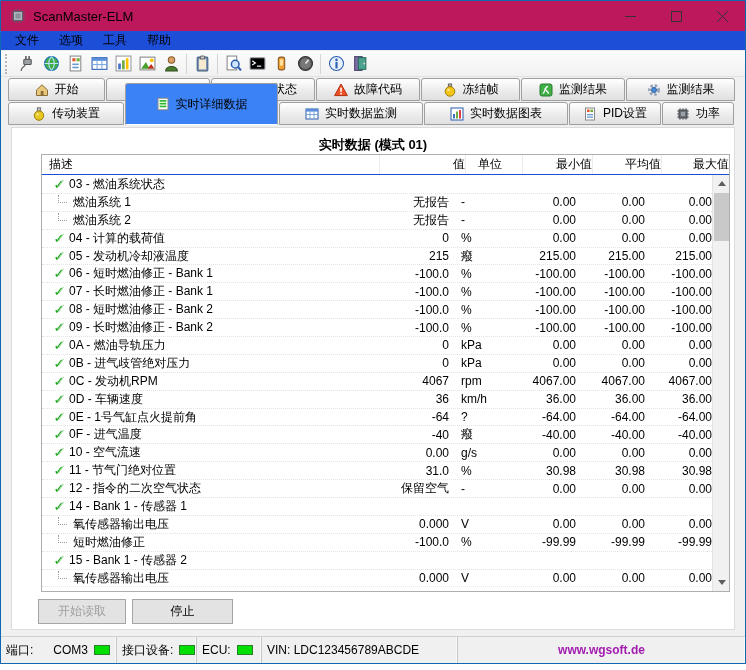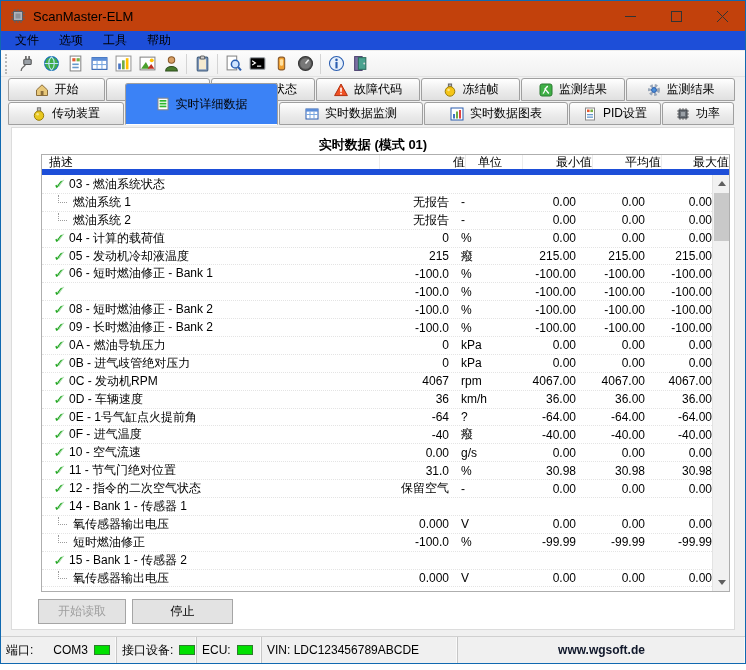--- a/index.html
+++ b/index.html
@@ -2,21 +2,21 @@
 <html><head>
 <meta charset="utf-8">
 <style>
   * { margin:0; padding:0; box-sizing:border-box; }
   html,body { width:746px; height:670px; background:#ffffff; overflow:hidden;
     font-family:"Liberation Sans","DejaVu Sans",sans-serif; font-size:12px; color:#000; }
   .window { position:absolute; top:0; left:0; width:746px; height:664px;
     border:1px solid #1069b0; background:#f0f0f0; }
 
   
-  .titlebar { position:absolute; top:0; left:0; right:0; height:30px; background:#c2410c;
+  .titlebar { position:absolute; top:0; left:0; right:0; height:30px; background:#be185d;
     display:flex; align-items:center; padding-left:9px; }
   .titlebar .app-title { font-size:13px; margin-left:7px; flex:1; }
   .wbtns { display:flex; height:30px; }
   .wbtn { width:46px; height:30px; display:flex; align-items:center; justify-content:center; }
   .wbtn svg { display:block; }
 
   
   .menubar { position:absolute; top:30px; left:0; right:0; height:20px; background:#1d4ed8;
     display:flex; align-items:center; padding-left:4px; border-bottom:1px solid #ededed; }
   .menu-item { padding:2px 10px; }
@@ -40,21 +40,21 @@
 
   
   .page { position:absolute; top:126px; left:10px; width:724px; height:503px;
     background:#fff; border:1px solid #dcdcdc; z-index:1; }
   .page-title { position:absolute; top:8px; left:0; right:0; text-align:center;
     font-weight:bold; font-size:13px; }
 
   
   .lv { position:absolute; top:26px; left:29px; width:689px; height:438px;
     border:1px solid #aeaeae; background:#fff; }
-  .thead { display:flex; height:20px; align-items:flex-start; border-bottom:6px solid #1d4ed8; }
+  .thead { display:flex; height:20px; align-items:flex-start; border-bottom:1px solid #1d4ed8; }
   .hc { border-right:1px solid #ececec; height:100%; display:flex; align-items:center; }
   .hc:last-child { border-right:none; }
   .hc.right { justify-content:flex-end; }
   .c-desc { flex:1; display:flex; align-items:center; overflow:hidden; white-space:nowrap; padding-left:7px; }
   .c-val  { width:86px; text-align:right; justify-content:flex-end; }
   .c-unit { width:57px; padding-left:12px; }
   .c-min  { width:70px; text-align:right; justify-content:flex-end; }
   .c-avg  { width:69px; text-align:right; justify-content:flex-end; }
   .c-max  { width:67px; text-align:right; justify-content:flex-end; }
   .tbody { position:absolute; top:21px; left:0; right:17px; bottom:0; overflow:hidden; }
@@ -84,21 +84,21 @@
   .btn-stop  { left:120px; top:471px; width:101px; color:#000; }
 
   
   .statusbar { position:absolute; left:0; right:0; bottom:0; height:27px; background:#f0f0f0;
     border-top:1px solid #d0d0d0; display:flex; align-items:stretch; }
   .sseg { display:flex; align-items:center; border-right:1px solid #c6c6c6;
     box-shadow:inset -1px 0 0 #fafafa; padding:0 5px; gap:6px; white-space:nowrap; }
   .led { width:16px; height:10px; background:#00e000; border:1px solid #2d7d2d; flex:none; }
   .seg-port { width:116px; } .seg-if { width:80px; } .seg-ecu { width:65px; } .seg-vin { width:196px; }
   .seg-web { flex:1; justify-content:center; border-right:none; }
-  .weblink { color:#0f172a; font-weight:bold; }
+  .weblink { color:#a21caf; font-weight:bold; }
 </style>
 </head>
 <body>
 
 <div class="window">
 
   <div class="titlebar">
     <span style="display:flex">
       <svg width="16" height="16" viewBox="0 0 16 16">
           <g stroke="#5a5f66" stroke-width="1">
@@ -484,20 +484,21 @@
             </div>
             <div class="c-val">-100.0</div>
             <div class="c-unit">%</div>
             <div class="c-min">-100.00</div>
             <div class="c-avg">-100.00</div>
             <div class="c-max">-100.00</div>
           </div>
           <div class="trow">
             <div class="c-desc">
               <span class="check">✓</span>
+              <span class="dtext">07 - 长时燃油修正 - Bank 1</span>
             </div>
             <div class="c-val">-100.0</div>
             <div class="c-unit">%</div>
             <div class="c-min">-100.00</div>
             <div class="c-avg">-100.00</div>
             <div class="c-max">-100.00</div>
           </div>
           <div class="trow">
             <div class="c-desc">
               <span class="check">✓</span>

